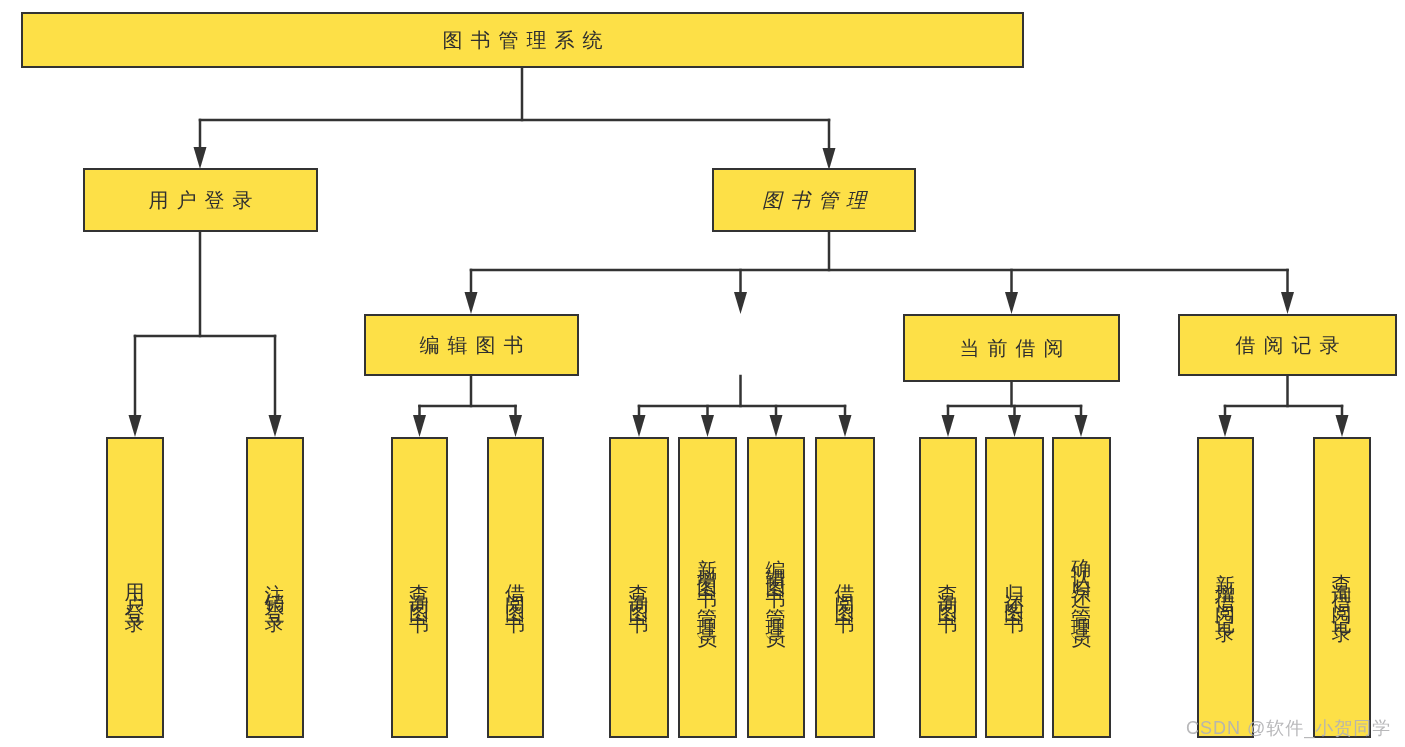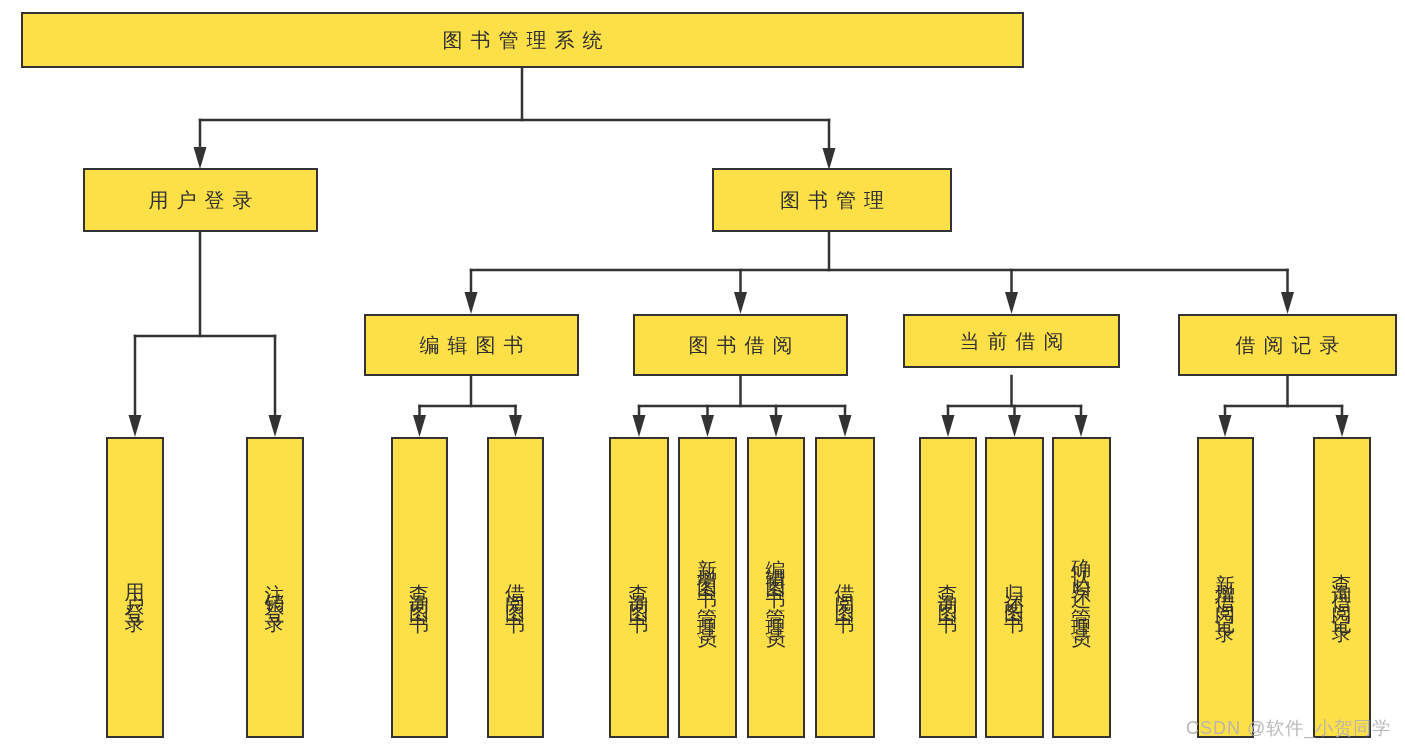--- a/index.html
+++ b/index.html
@@ -122,31 +122,28 @@
     </g>
   </svg>
 
   <div class="box" style="left:21px; top:12px; width:1003px; height:56px;">
     <span class="hlabel">图书管理系统</span>
   </div>
 
   <div class="box" style="left:83px; top:168px; width:235px; height:64px;">
     <span class="hlabel">用户登录</span>
   </div>
-  <div class="box" style="left:712px; top:168px; width:240px; height:64px;">
+  <div class="box" style="left:712px; top:168px; width:204px; height:64px;font-style:italic;">
     <span class="hlabel">图书管理</span>
   </div>
 
   <div class="box" style="left:364px; top:314px; width:215px; height:62px;">
     <span class="hlabel">编辑图书</span>
   </div>
-  <div class="box" style="left:633px; top:314px; width:215px; height:62px;">
-    <span class="hlabel">图书借阅</span>
-  </div>
-  <div class="box" style="left:903px; top:314px; width:217px; height:54px;">
+  <div class="box" style="left:903px; top:314px; width:217px; height:68px;">
     <span class="hlabel">当前借阅</span>
   </div>
   <div class="box" style="left:1178px; top:314px; width:219px; height:62px;">
     <span class="hlabel">借阅记录</span>
   </div>
 
   <div class="box leaf" style="left:106px; top:437px; width:58px; height:301px;">
     <span class="vlabel">用户登录</span>
   </div>
   <div class="box leaf" style="left:246px; top:437px; width:58px; height:301px;">

